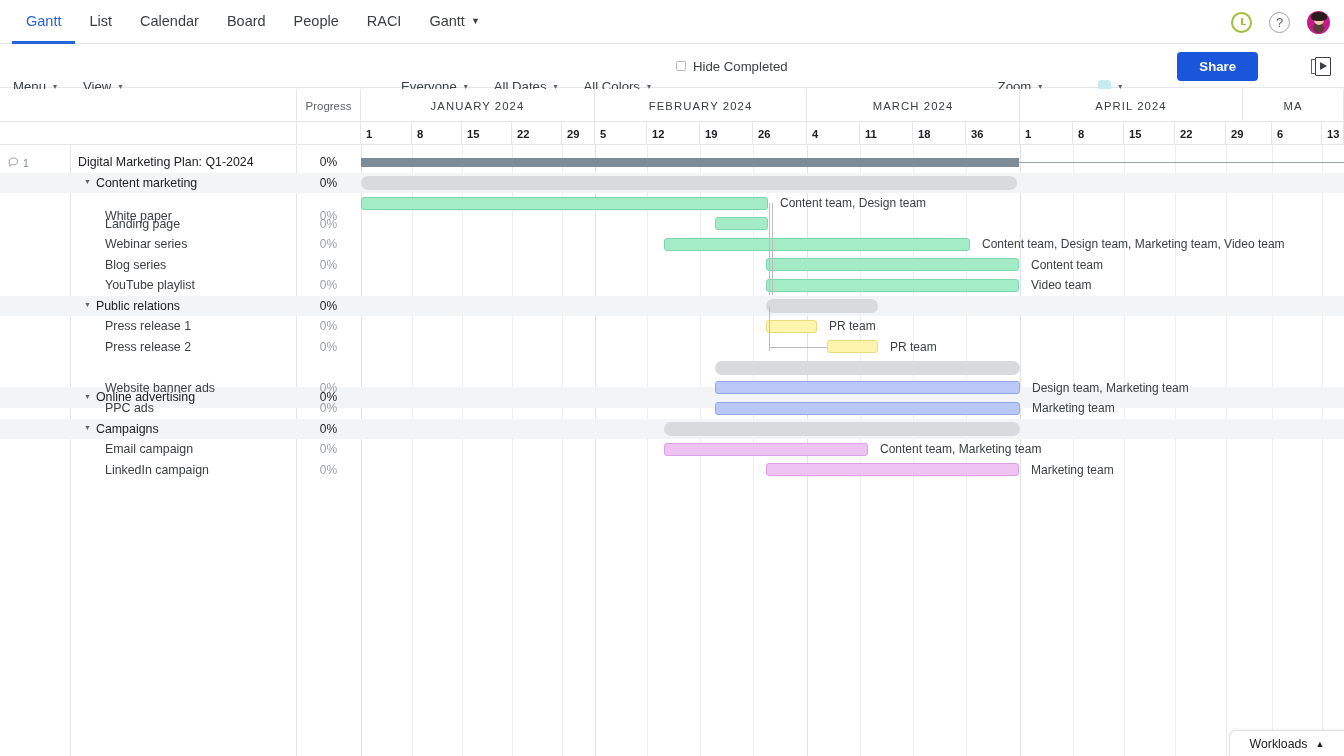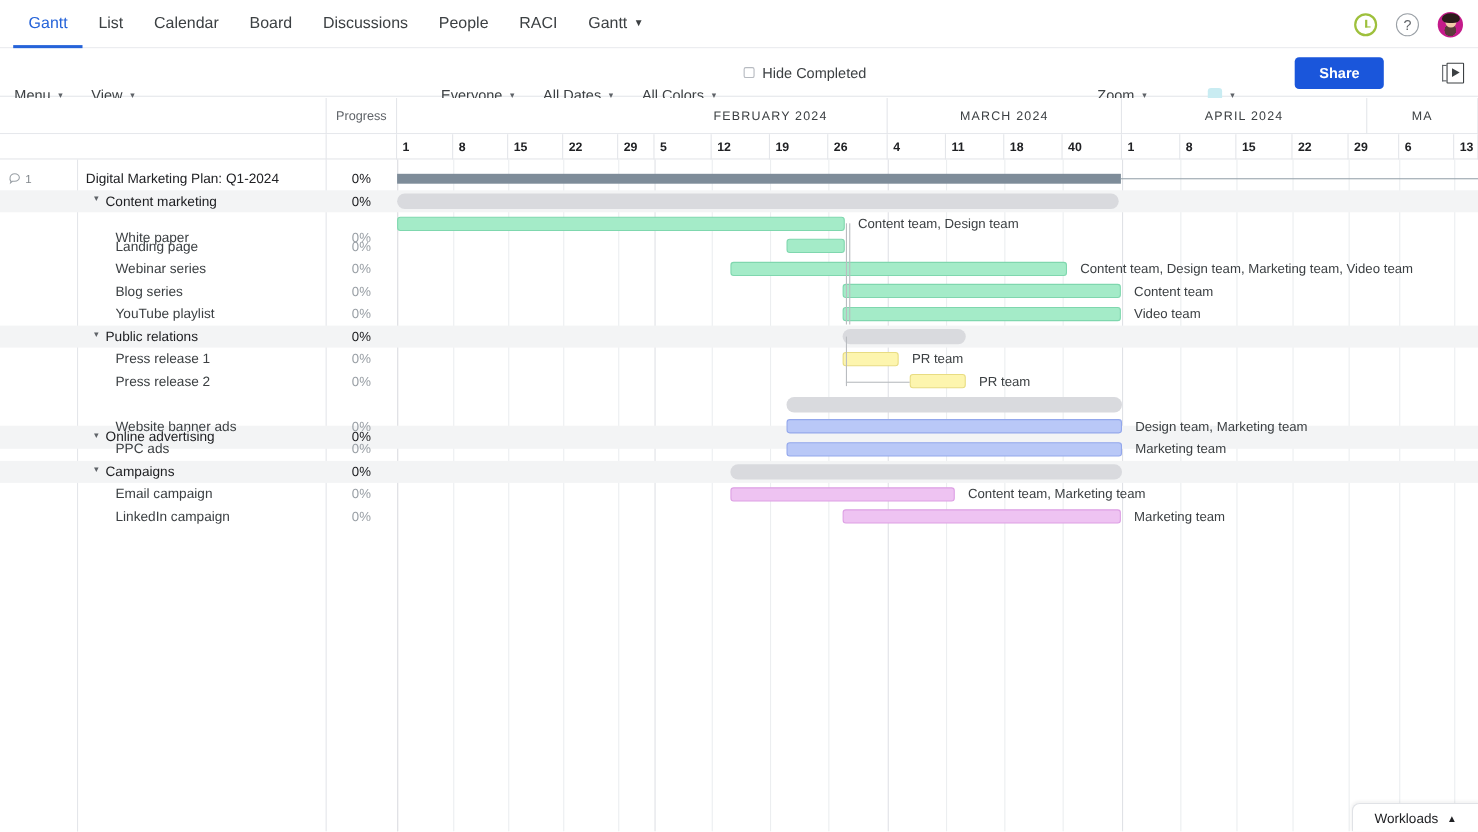--- a/index.html
+++ b/index.html
@@ -169,23 +169,20 @@
       <div class="nav-item">
         <span>List</span>
       </div>
       <div class="nav-item">
         <span>Calendar</span>
       </div>
       <div class="nav-item">
         <span>Board</span>
       </div>
       <div class="nav-item">
-        <span>Discussions</span>
-      </div>
-      <div class="nav-item">
         <span>People</span>
       </div>
       <div class="nav-item">
         <span>RACI</span>
       </div>
       <div class="nav-item">
         <span>Gantt</span>
         <span class="nav-caret">▼</span>
       </div>
     </div>
@@ -242,20 +239,21 @@
       <span class="sh2"></span>
       <span class="tri"></span>
     </div>
   </div>
 </div>
 
 <div class="grid-wrap">
 
   <div class="hdr" id="monthHdr">
     <div class="hdr-progress">Progress</div>
+  <div class="month" style="left: 361px; width: 234px;">JANUARY 2024</div>
       <div class="month" style="left: 595px; width: 212px;">FEBRUARY 2024</div>
       <div class="month" style="left: 807px; width: 213px;">MARCH 2024</div>
       <div class="month" style="left: 1020px; width: 223px;">APRIL 2024</div>
       <div class="month" style="left: 1243px; width: 101px;">MA</div>
     </div>
 
   <div class="daterow" id="dayHdr">
     <div class="cell-left">
       <div class="prog-sep"></div>
     </div>
@@ -264,21 +262,21 @@
       <div class="dtick" style="left: 462px; width: 50px;">15</div>
       <div class="dtick" style="left: 512px; width: 50px;">22</div>
       <div class="dtick" style="left: 562px; width: 33px;">29</div>
       <div class="dtick" style="left: 595px; width: 52px;">5</div>
       <div class="dtick" style="left: 647px; width: 53px;">12</div>
       <div class="dtick" style="left: 700px; width: 53px;">19</div>
       <div class="dtick" style="left: 753px; width: 54px;">26</div>
       <div class="dtick" style="left: 807px; width: 53px;">4</div>
       <div class="dtick" style="left: 860px; width: 53px;">11</div>
       <div class="dtick" style="left: 913px; width: 53px;">18</div>
-      <div class="dtick" style="left: 966px; width: 54px;">40</div>
+      <div class="dtick" style="left: 966px; width: 54px;">36</div>
       <div class="dtick" style="left: 1020px; width: 53px;">1</div>
       <div class="dtick" style="left: 1073px; width: 51px;">8</div>
       <div class="dtick" style="left: 1124px; width: 51px;">15</div>
       <div class="dtick" style="left: 1175px; width: 51px;">22</div>
       <div class="dtick" style="left: 1226px; width: 46px;">29</div>
       <div class="dtick" style="left: 1272px; width: 50px;">6</div>
       <div class="dtick" style="left: 1322px; width: 22px;">13</div>
     </div>
 
   <div class="body" id="body">

